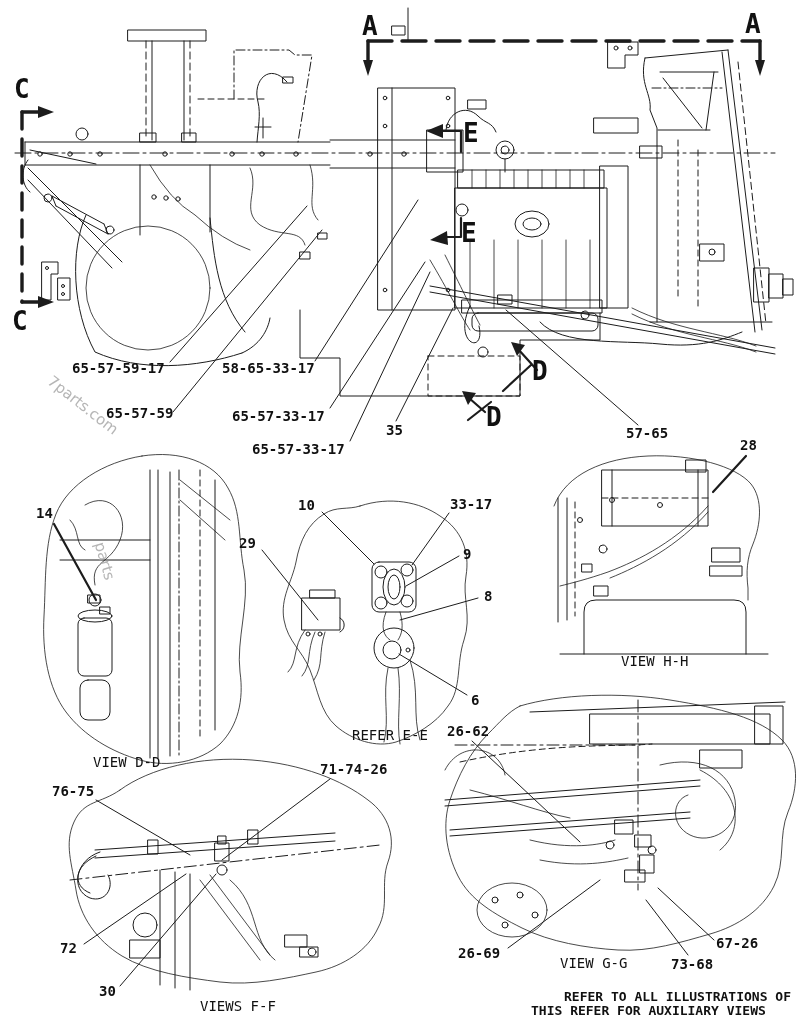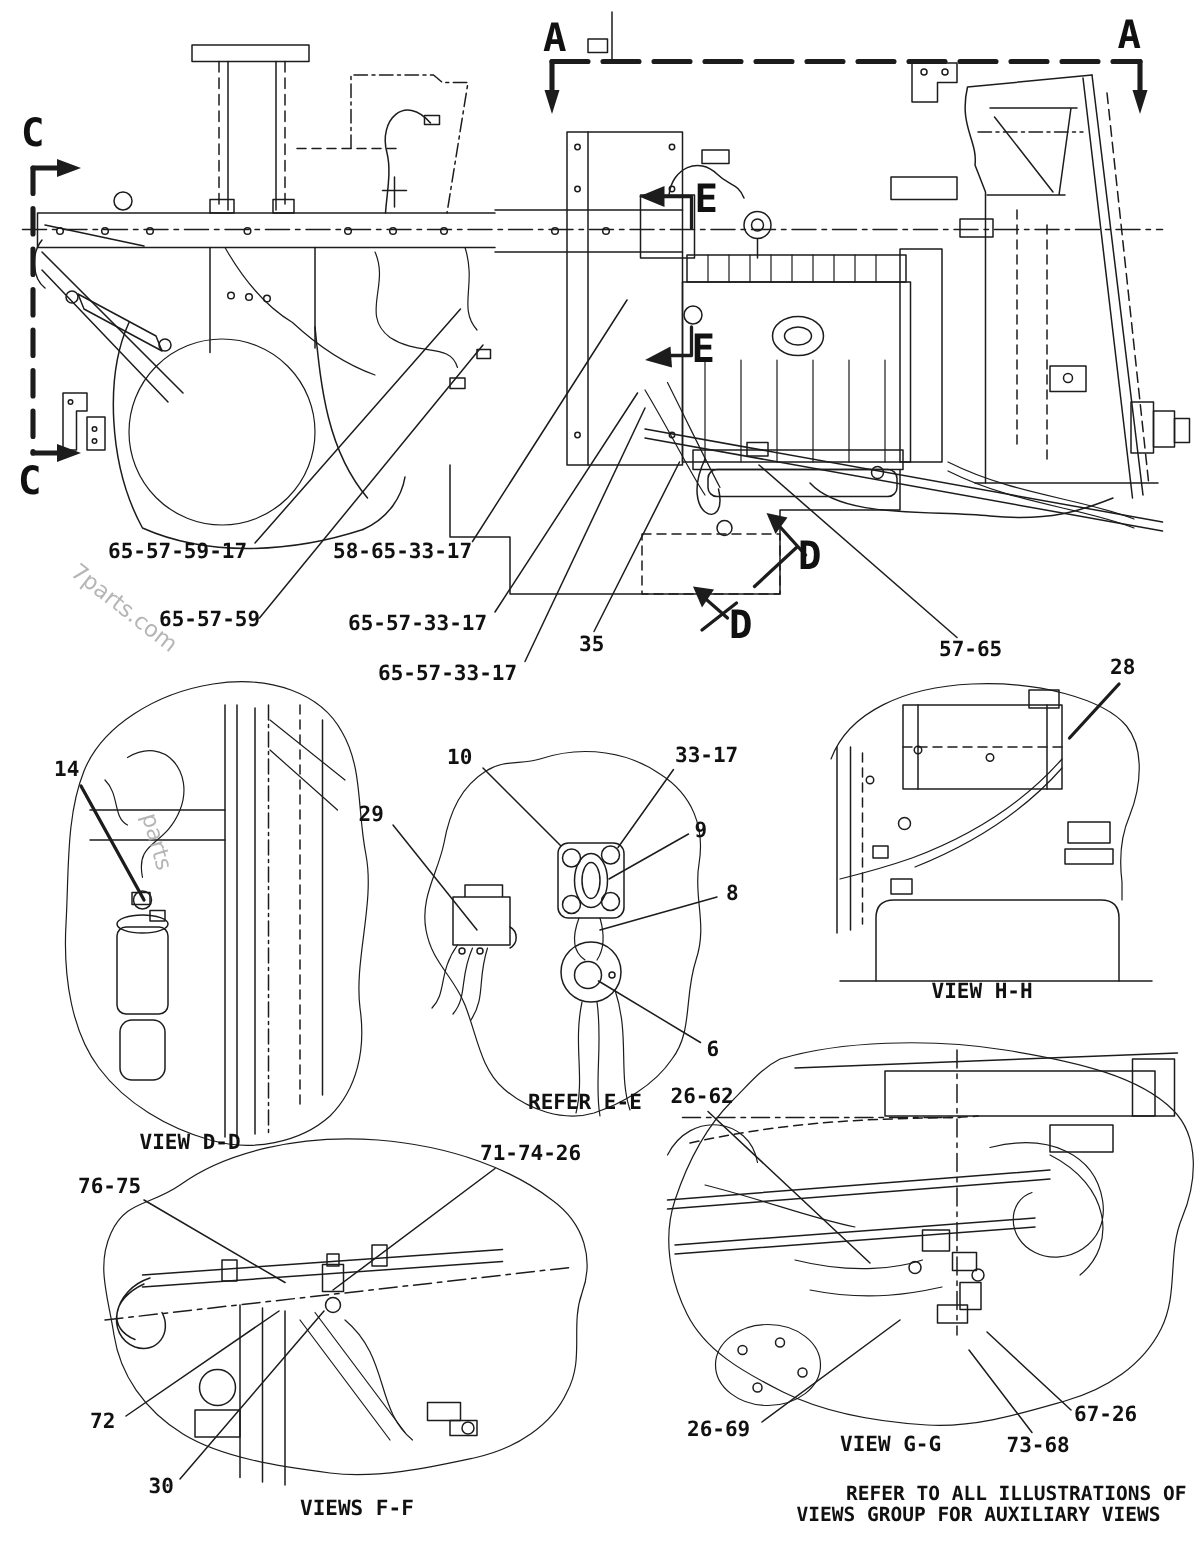--- a/index.html
+++ b/index.html
@@ -6,21 +6,21 @@
   .page{position:relative;width:800px;height:1030px;background:#ffffff;overflow:hidden;
         font-family:"DejaVu Sans Mono","Liberation Mono",monospace;color:#111;}
   svg{position:absolute;left:0;top:0;}
   svg *{stroke:#1c1c1c;fill:none;stroke-width:1;stroke-linecap:round;stroke-linejoin:round;}
   svg .fill{fill:#1c1c1c;stroke:none;}
   svg .thick{stroke-width:3.4;}
   svg .med{stroke-width:2.2;}
   svg .thin{stroke-width:0.8;}
   .lbl{position:absolute;white-space:nowrap;font-size:14px;font-weight:bold;line-height:1;letter-spacing:0;}
   .sec{font-size:26px;font-weight:bold;}
-  .cap{font-size:14px;font-weight:bold;}
+  .cap{font-size:14px;font-weight:normal;}
   .title{font-size:20px;font-weight:bold;letter-spacing:1px;}
   .foot{font-size:13px;font-weight:bold;}
   .wm{position:absolute;color:#a9a9a9;font-size:15px;font-weight:normal;opacity:.85;
       font-family:"DejaVu Sans","Liberation Sans",sans-serif;}
 </style>
 </head>
 <body>
 
 <div class="page">
 
@@ -339,18 +339,18 @@
   <div class="lbl" style="left:99px;top:984px">30</div>
   <div class="lbl cap" style="left:200px;top:999px">VIEWS F-F</div>
 
   <div class="lbl" style="left:447px;top:724px">26-62</div>
   <div class="lbl" style="left:458px;top:946px">26-69</div>
   <div class="lbl" style="left:716px;top:936px">67-26</div>
   <div class="lbl" style="left:671px;top:957px">73-68</div>
   <div class="lbl cap" style="left:560px;top:956px">VIEW G-G</div>
 
   <div class="lbl foot" style="left:564px;top:990px">REFER TO ALL ILLUSTRATIONS OF</div>
-  <div class="lbl foot" style="left:531px;top:1004px">VIEWS GROUP FOR AUXILIARY VIEWS</div>
+  <div class="lbl foot" style="left:531px;top:1004px">THIS REFER FOR AUXILIARY VIEWS</div>
 
   <div class="wm" style="left:55px;top:372px;transform:rotate(38deg);transform-origin:left top">7parts.com</div>
   <div class="wm" style="left:108px;top:540px;transform:rotate(74deg);transform-origin:left top">parts</div>
 
 </div>
 
 </body></html>

